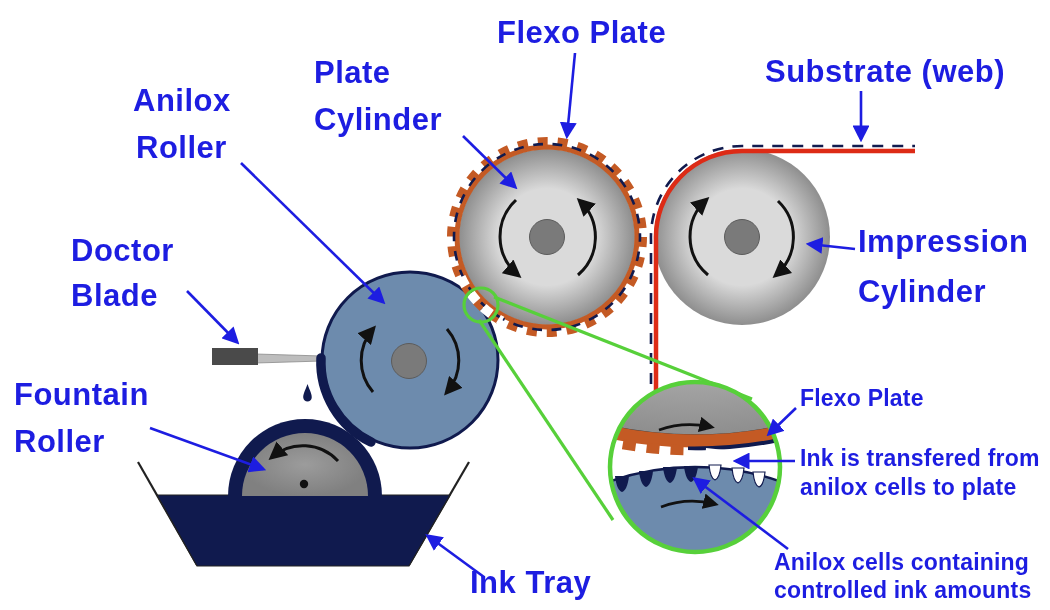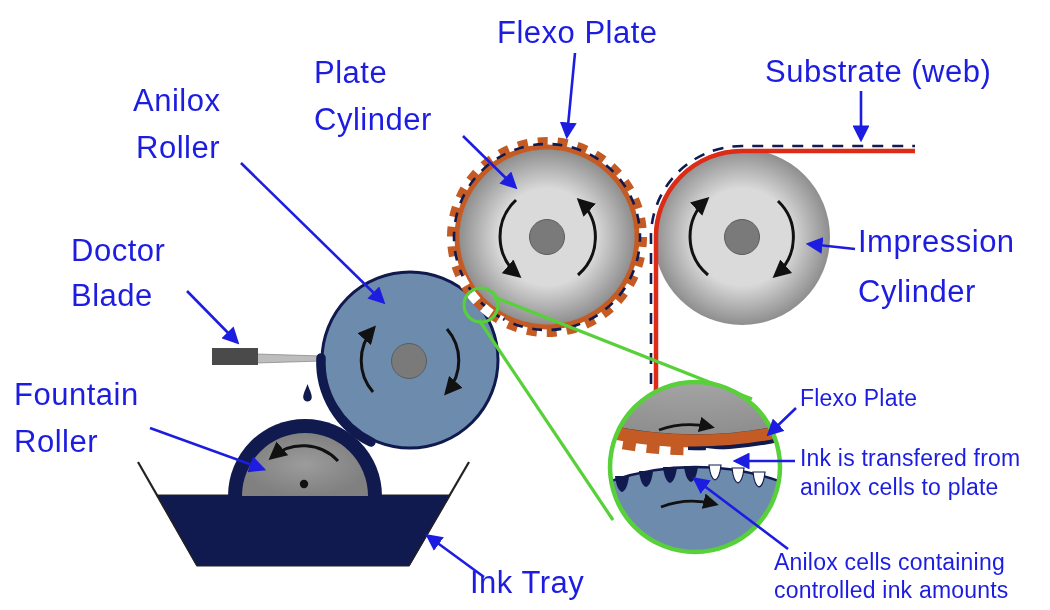--- a/index.html
+++ b/index.html
@@ -1,16 +1,16 @@
 <!DOCTYPE html>
 <html style="--blue: #1d1de1; --navy: #101a4e; --orange: #c45a24; --red: #dd2b16; --green: #57d03a; --steel_blue: #6d8bad; --cyl_light: #dadada; --cyl_dark: #8e8e8e; --hub_gray: #7a7a7a; --fountain_light: #9c9c9c; --fountain_dark: #808080; --blade_dark: #4a4a4a; --blade_light: #bdbdbd; --black: #111111; --white: #ffffff;"><head>
 <meta charset="utf-8">
 <style>
   html,body{margin:0;padding:0;background:#ffffff;}
-  .stage{position:relative;width:1050px;height:610px;background:#fff;overflow:hidden;}
+  .stage{position:relative;width:1050px;height:610px;background:#fff;overflow:hidden;font-weight:bold;}
   .lbl{font-family:"Liberation Sans", sans-serif;font-size:31px;letter-spacing:.5px;fill:var(--blue);}
   .lbl-sm{font-family:"Liberation Sans", sans-serif;font-size:23px;letter-spacing:.2px;fill:var(--blue);}
   .blue-arrow{stroke:var(--blue);stroke-width:2.6;fill:none;}
   .rot-arrow{stroke:var(--black);stroke-width:3;fill:none;}
   .det-arrow{stroke:var(--black);stroke-width:2.6;fill:none;}
   .mk-blue{fill:var(--blue);}
   .mk-black{fill:var(--black);}
   .stop-light{stop-color:var(--cyl_light);}
   .stop-dark{stop-color:var(--cyl_dark);}
   .stop-flight{stop-color:var(--fountain_light);}

